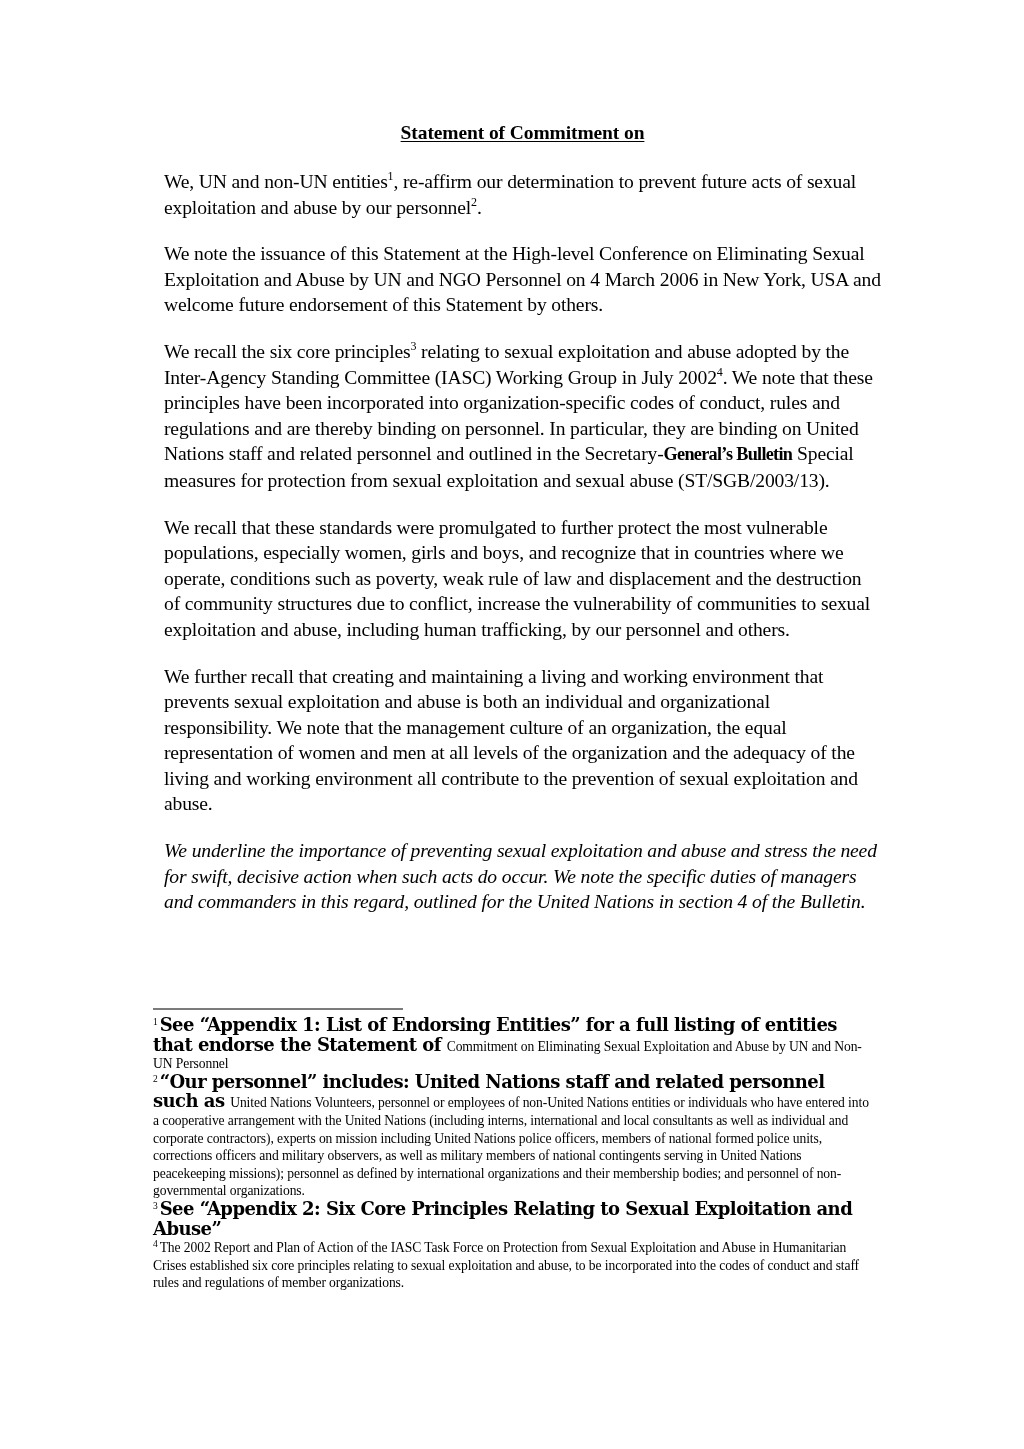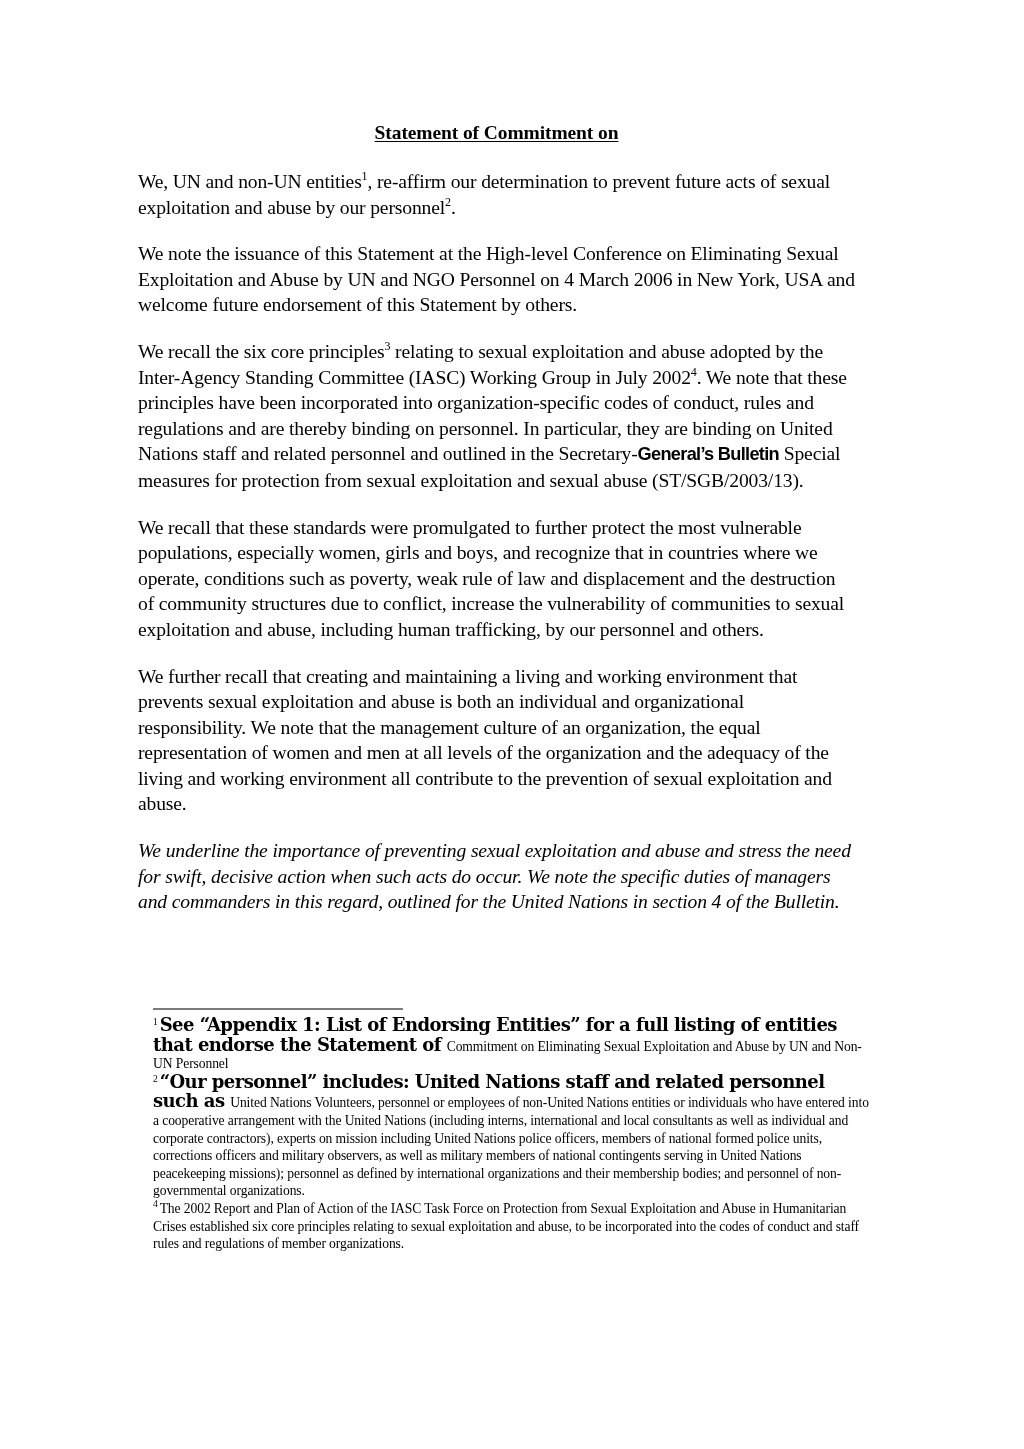--- a/index.html
+++ b/index.html
@@ -17,21 +17,21 @@
     width: 1024px;
     height: 1449px;
     margin: 0 auto;
     background: #ffffff;
     overflow: hidden;
   }
 
   
   .content {
     position: absolute;
-    left: 138px;
+    left: 164px;
     top: 0;
     width: 717px;
   }
 
   
   .doc-title {
     margin: 0;
     padding-top: 120px;
     text-align: center;
     font-weight: bold;
@@ -60,21 +60,21 @@
     text-align: left;
     letter-spacing: -0.15px;
   }
   .para:last-child { margin-bottom: 0; font-style: italic; }
   sup.fn {
     font-size: 12px;
     vertical-align: super;
     line-height: 0;
   }
   .sg-bulletin {
-    font-family: Liberation Sans, sans-serif;
+    font-family: Liberation Serif, serif;
     font-weight: bold;
     font-size: 18.2px;
     letter-spacing: -0.7px;
   }
 
   
   .footnotes {
     position: absolute;
     left: 153px;
     top: 1008px;
@@ -146,18 +146,19 @@
         <p class="para">We underline the importance of preventing sexual exploitation and abuse and stress the need for swift, decisive action when such acts do occur.  We note the specific duties of managers and commanders in this regard, outlined for the United Nations in section 4 of the Bulletin.</p>
       </div>
 
   </div>
 
   <div class="footnotes">
     <div class="fn-rule"></div>
     <div id="footnote-list">
         <p class="fn-item"><sup>1</sup><span class="fn-strong">See “Appendix 1: List of Endorsing Entities” for a full listing of entities that endorse the Statement of </span>Commitment on Eliminating Sexual Exploitation and Abuse by UN and Non-UN Personnel</p>
         <p class="fn-item"><sup>2</sup><span class="fn-strong">“Our personnel” includes: United Nations staff and related personnel such as </span>United Nations Volunteers, personnel or employees of non-United Nations entities or individuals who have entered into a cooperative arrangement with the United Nations (including interns, international and local consultants as well as individual and corporate contractors), experts on mission including United Nations police officers, members of national formed police units, corrections officers and military observers, as well as military members of national contingents serving in United Nations peacekeeping missions); personnel as defined by international organizations and their membership bodies; and personnel of non-governmental organizations.</p>
+        <p class="fn-item"><sup>3</sup><span class="fn-strong">See “Appendix 2: Six Core Principles Relating to Sexual Exploitation and Abuse”</span></p>
         <p class="fn-item"><sup>4</sup>The 2002 Report and Plan of Action of the IASC Task Force on Protection from Sexual Exploitation and Abuse in Humanitarian Crises established six core principles relating to sexual exploitation and abuse, to be incorporated into the codes of conduct and staff rules and regulations of member organizations.</p>
       </div>
   </div>
 
 
 </div>
 
 </body></html>

